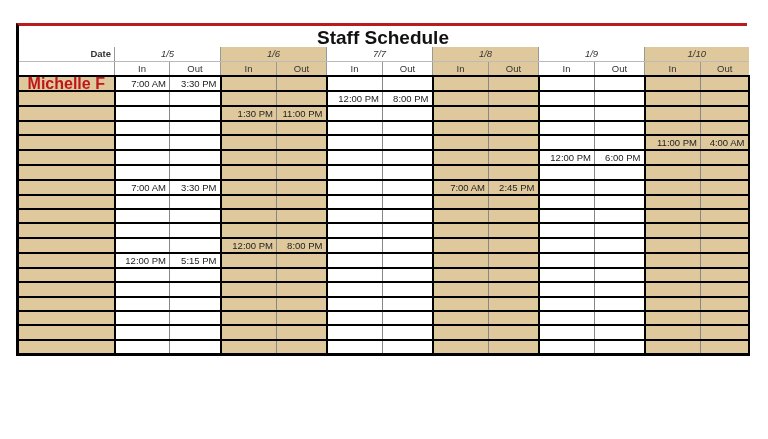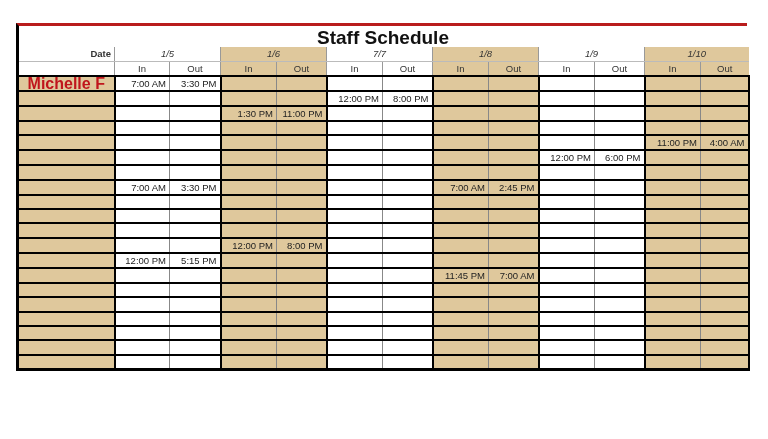--- a/index.html
+++ b/index.html
@@ -269,35 +269,20 @@
           <td class="cell out tan"></td>
         </tr>
         <tr class="">
           <td class="name tan name-red"></td>
           <td class="cell in white"></td>
           <td class="cell out white"></td>
           <td class="cell in tan"></td>
           <td class="cell out tan"></td>
           <td class="cell in white"></td>
           <td class="cell out white"></td>
-          <td class="cell in tan">11:45 PM</td>
-          <td class="cell out tan">7:00 AM</td>
-          <td class="cell in white"></td>
-          <td class="cell out white"></td>
-          <td class="cell in tan"></td>
-          <td class="cell out tan"></td>
-        </tr>
-        <tr class="">
-          <td class="name tan name-red"></td>
-          <td class="cell in white"></td>
-          <td class="cell out white"></td>
-          <td class="cell in tan"></td>
-          <td class="cell out tan"></td>
-          <td class="cell in white"></td>
-          <td class="cell out white"></td>
           <td class="cell in tan"></td>
           <td class="cell out tan"></td>
           <td class="cell in white"></td>
           <td class="cell out white"></td>
           <td class="cell in tan"></td>
           <td class="cell out tan"></td>
         </tr>
         <tr class="">
           <td class="name tan name-red"></td>
           <td class="cell in white"></td>

